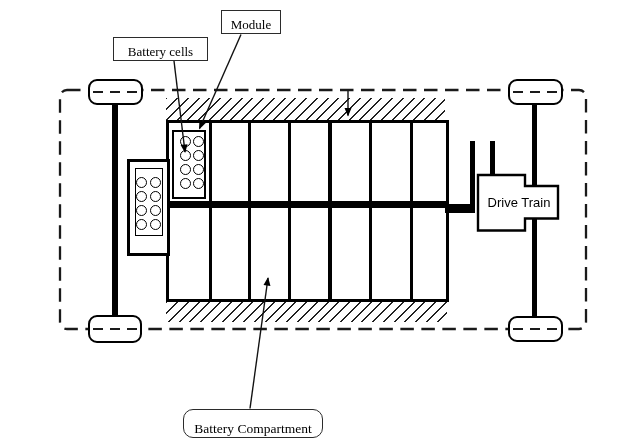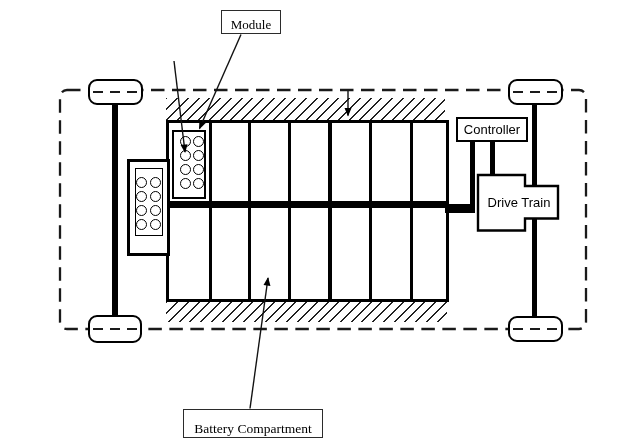--- a/index.html
+++ b/index.html
@@ -94,33 +94,33 @@
   <div class="cell" style="left:149.5px;top:176.5px;"></div>
   <div class="cell" style="left:135.5px;top:190.5px;"></div>
   <div class="cell" style="left:149.5px;top:190.5px;"></div>
   <div class="cell" style="left:135.5px;top:204.5px;"></div>
   <div class="cell" style="left:149.5px;top:204.5px;"></div>
   <div class="cell" style="left:135.5px;top:218.5px;"></div>
   <div class="cell" style="left:149.5px;top:218.5px;"></div>
 
   <div class="abs vline" style="left:469.5px;top:141px;width:5px;height:71px;"></div>
   <div class="abs vline" style="left:490px;top:141px;width:5px;height:35px;"></div>
-  <div class="abs sans-box" style="left:456px;top:116.5px;width:72px;height:25.5px;">
-    <span>Controller</span>
-  </div>
 
   <svg class="svg-layer" style="z-index:2">
     <path d="M478,175 L525,175 L525,186 L558,186 L558,218.5 L525,218.5 L525,230.5 L478,230.5 Z" fill="#fff" stroke="#000" stroke-width="2.4"></path>
   </svg>
   <div class="abs dt-text" style="left:477px;top:196px;width:84px;height:13px;">Drive Train</div>
 
   <div class="abs label-box" style="left:221px;top:10px;width:60px;height:24px;">
     <span>Module</span>
   </div>
-  <div class="abs label-box" style="left:183px;top:409px;width:140px;height:29px;font-size:13.5px;">
+  <div class="abs label-box" style="left:113px;top:37px;width:95px;height:24px;">
+    <span>Battery cells</span>
+  </div>
+  <div class="abs label-box" style="left:183px;top:409px;width:140px;height:29px;font-size:13.5px;border-radius:10px;">
     <span>Battery Compartment</span>
   </div>
 
   <svg class="svg-layer" style="z-index:5">
     <defs>
       <marker id="ah" markerUnits="userSpaceOnUse" markerWidth="10" markerHeight="9" refX="8" refY="4" orient="auto">
         <path d="M0.5,0.5 L9,4 L0.5,7.5 Z" fill="#000"></path>
       </marker>
     </defs>
     <line x1="241" y1="34.5" x2="199.5" y2="128.5" stroke="#111" stroke-width="1.4" marker-end="url(#ah)"></line>

